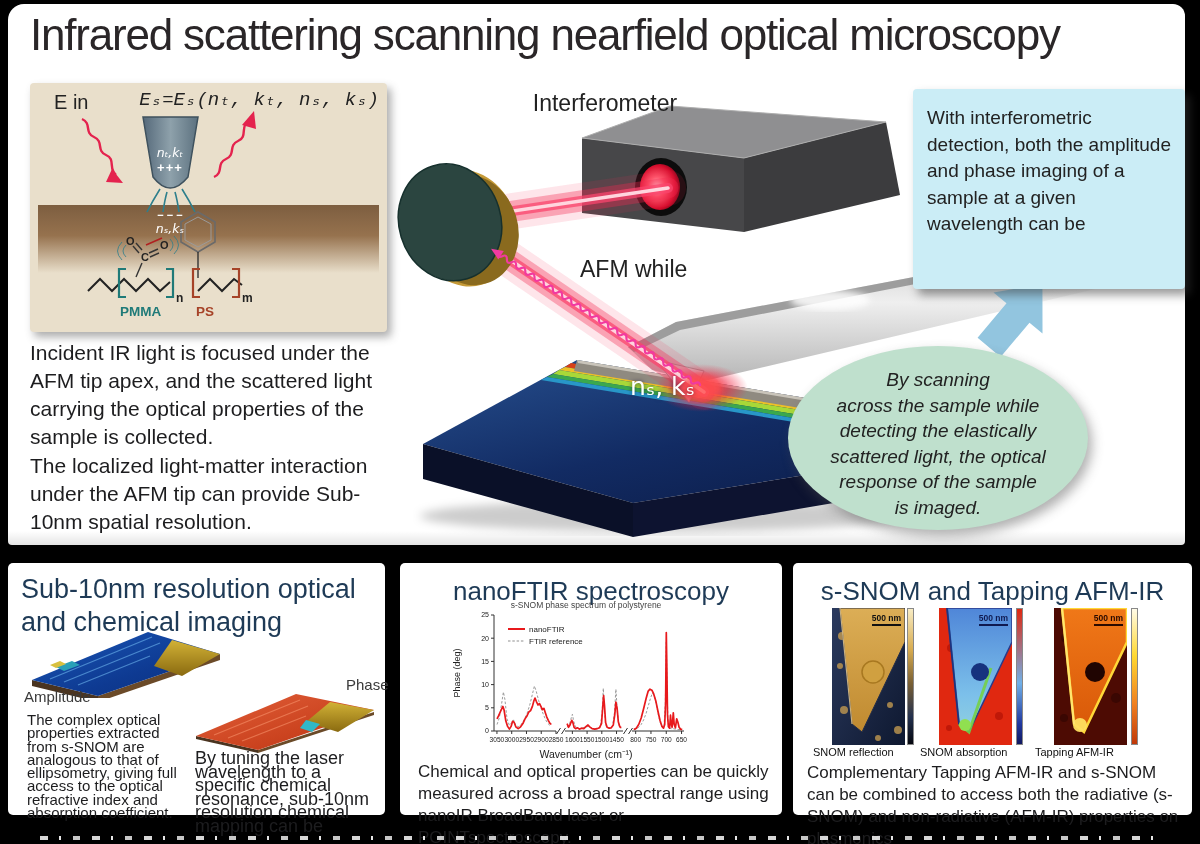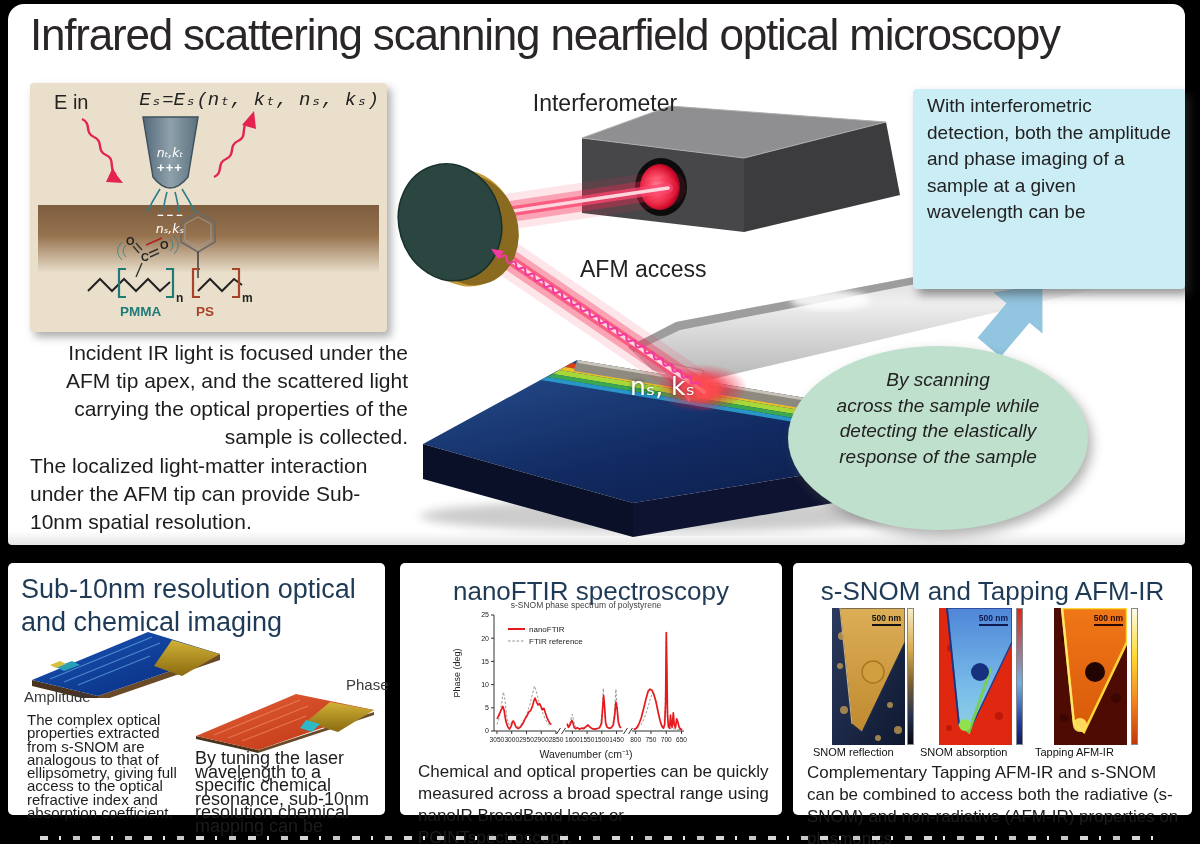--- a/index.html
+++ b/index.html
@@ -16,23 +16,23 @@
   .inset .equation{position:absolute;right:8px;top:4px;font-size:19px;font-style:italic;color:#222;font-family:Liberation Mono, monospace;}
   .inset svg{position:absolute;left:0;top:0;}
 
   .label{position:absolute;color:#222;}
   .interferometer-label{left:505px;top:90px;width:200px;text-align:center;font-size:23px;}
   .afm-probe-label{left:580px;top:256px;font-size:23px;}
   .incident-label{left:418px;top:329px;width:160px;text-align:center;font-size:21px;line-height:27px;}
   .sample-label{left:630px;top:372px;font-size:25px;color:#fff;font-family:"DejaVu Sans",sans-serif;text-shadow:0 0 4px rgba(0,0,40,.6);}
 
   .intro-para{position:absolute;left:30px;width:378px;font-size:21px;line-height:28px;color:#1d1d1f;}
-  .p1{top:339px;text-align:right;} .p2{top:452px;}
-
-  .blue-callout{position:absolute;left:913px;top:89px;width:272px;height:200px;background:#cbedf6;border-radius:4px;padding:4px 14px;font-size:19px;line-height:26.5px;color:#222;box-shadow:5px 6px 10px rgba(55,55,55,.5);z-index:6;}
+  .p1{top:339px;} .p2{top:452px;}
+
+  .blue-callout{position:absolute;left:913px;top:89px;width:272px;height:200px;background:#cbedf6;border-radius:4px;padding:16px 14px;font-size:19px;line-height:26.5px;color:#222;box-shadow:5px 6px 10px rgba(55,55,55,.5);z-index:6;}
   .green-callout{position:absolute;left:788px;top:346px;width:300px;height:184px;background:#bfe0cd;border-radius:50%;text-align:center;font-size:19px;line-height:25.5px;color:#222;padding-top:21px;box-shadow:4px 6px 12px rgba(80,80,80,.45);z-index:5;font-style:italic;}
   .green-callout span{display:block;}
   .blue-arrow{position:absolute;left:958px;top:243px;z-index:4;}
 
   .diagram-svg{position:absolute;left:0;top:0;z-index:1;}
   .label{z-index:3;}
 
   
   .panel{position:absolute;top:563px;height:252px;background:#fff;border-radius:5px;}
   .panel-1{left:8px;width:377px;}
@@ -245,39 +245,41 @@
       <text x="140" y="74" font-size="12.5" font-style="italic" fill="#fff" text-anchor="middle" font-family="DejaVu Sans,sans-serif">nₜ,kₜ</text>
       <text x="140" y="89" font-size="13" font-weight="bold" fill="#fff" text-anchor="middle" letter-spacing="1">+++</text>
       <text x="140" y="136" font-size="11" font-weight="bold" fill="#fff" text-anchor="middle">− − −</text>
       <text x="140" y="150" font-size="12.5" font-style="italic" fill="#fff" text-anchor="middle" font-family="DejaVu Sans,sans-serif">nₛ,kₛ</text>
     </svg>
     <div class="e-in">E in</div>
     <div class="equation">Eₛ=Eₛ(nₜ, kₜ, nₛ, kₛ)</div>
   </div>
 
   <div class="label interferometer-label">Interferometer</div>
-  <div class="label afm-probe-label">AFM access</div>
+  <div class="label afm-probe-label">AFM while</div>
   <div class="label sample-label">nₛ, kₛ</div>
 
   <div class="intro-para p1">Incident IR light is focused under the AFM tip apex, and the scattered light carrying the optical properties of the sample is collected.</div>
   <div class="intro-para p2">The localized light-matter interaction under the AFM tip can provide Sub-10nm spatial resolution.</div>
 
   <svg class="blue-arrow" width="130" height="125" viewBox="0 0 130 125">
     <g transform="rotate(40 60 70)">
       <path d="M45,115 h30 v-45 h17 l-32,-38 -32,38 h17 z" fill="#92c5df"></path>
     </g>
   </svg>
 
   <div class="blue-callout">With interferometric detection, both the amplitude and phase imaging of a sample at a given wavelength can be</div>
 
   <div class="green-callout">
     <span>By scanning</span>
     <span>across the sample while</span>
     <span>detecting the elastically</span>
+    <span>scattered light, the optical</span>
     <span>response of the sample</span>
+    <span>is imaged.</span>
   </div>
 
   <div class="panel panel-1">
     <div class="panel-title">
       <span style="display:block">Sub-10nm resolution optical</span>
       <span style="display:block">and chemical  imaging</span>
     </div>
     <svg class="amp-svg" width="205" height="75" viewBox="0 0 205 75">
       <defs>
         <linearGradient id="ampGrad" x1="0" y1="0" x2="1" y2="1">

